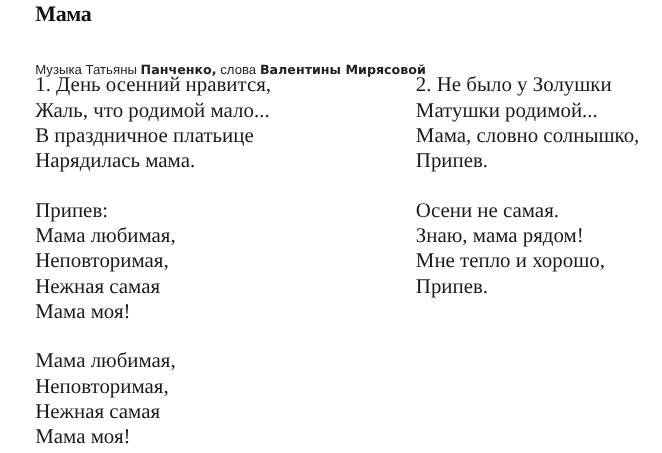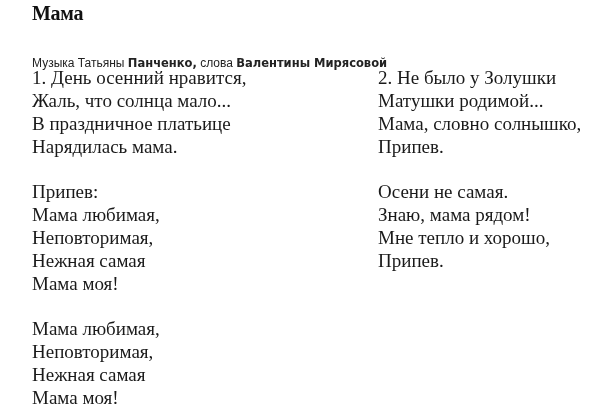--- a/index.html
+++ b/index.html
@@ -28,21 +28,21 @@
 
 <div class="title">Мама</div>
 
 <div class="subtitle">
   <span>Музыка Татьяны </span><b>Панченко,</b><span> слова </span><b>Валентины Мирясовой</b>
 </div>
 
 <div class="col col-left">
   <div>
     <div class="line">1. День осенний нравится,</div>
-    <div class="line">Жаль, что солнца мало...</div>
+    <div class="line">Жаль, что родимой мало...</div>
     <div class="line">В праздничное платьице</div>
     <div class="line">Нарядилась мама.</div>
   </div>
   <div class="gap"></div>
   <div>
     <div class="line italic">Припев:</div>
     <div class="line">Мама любимая,</div>
     <div class="line">Неповторимая,</div>
     <div class="line">Нежная самая</div>
     <div class="line">Мама моя!</div>

